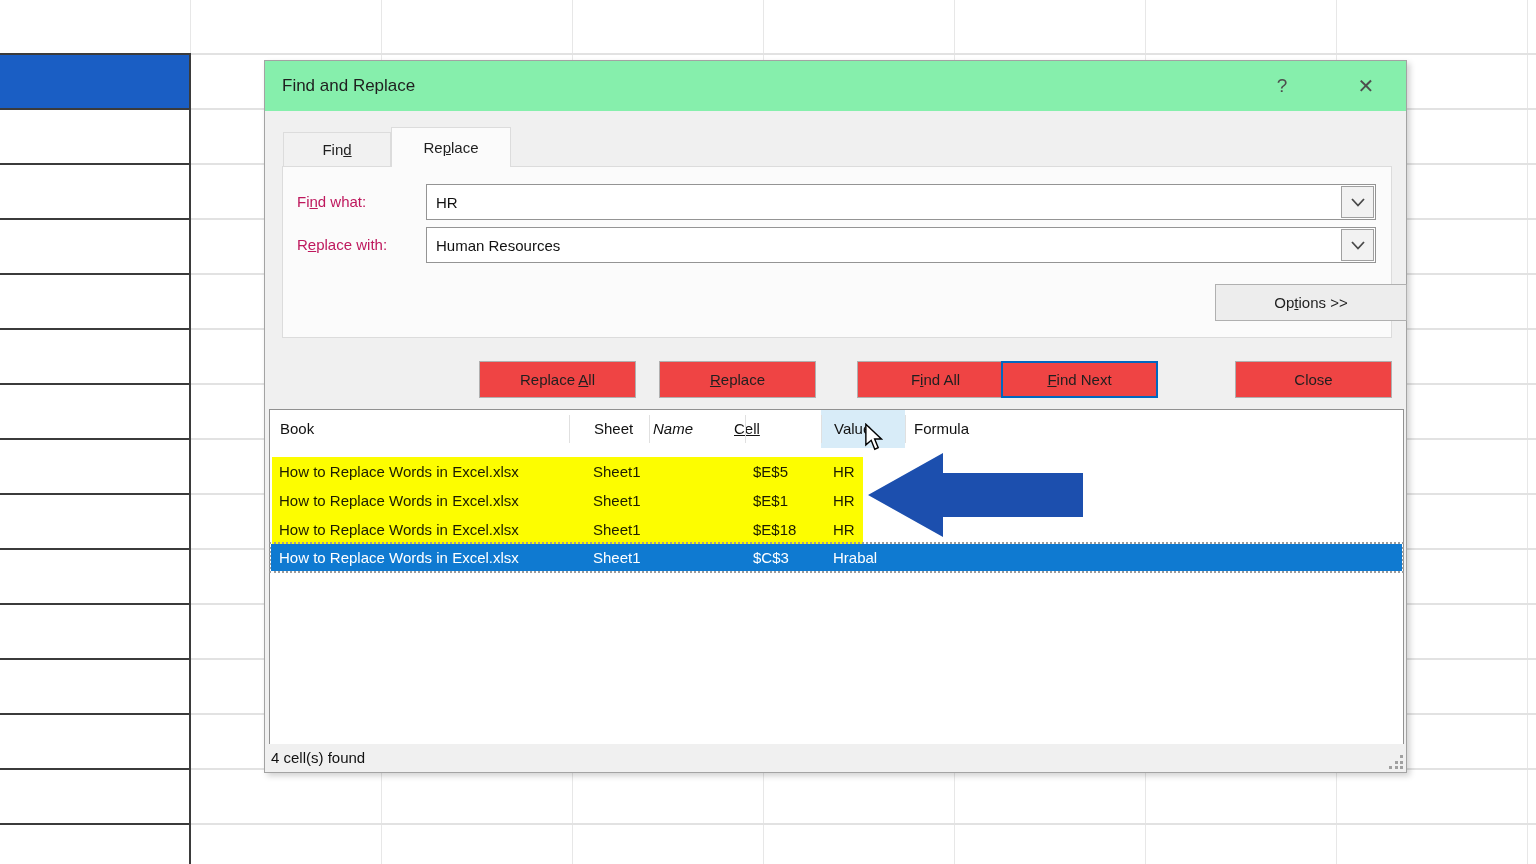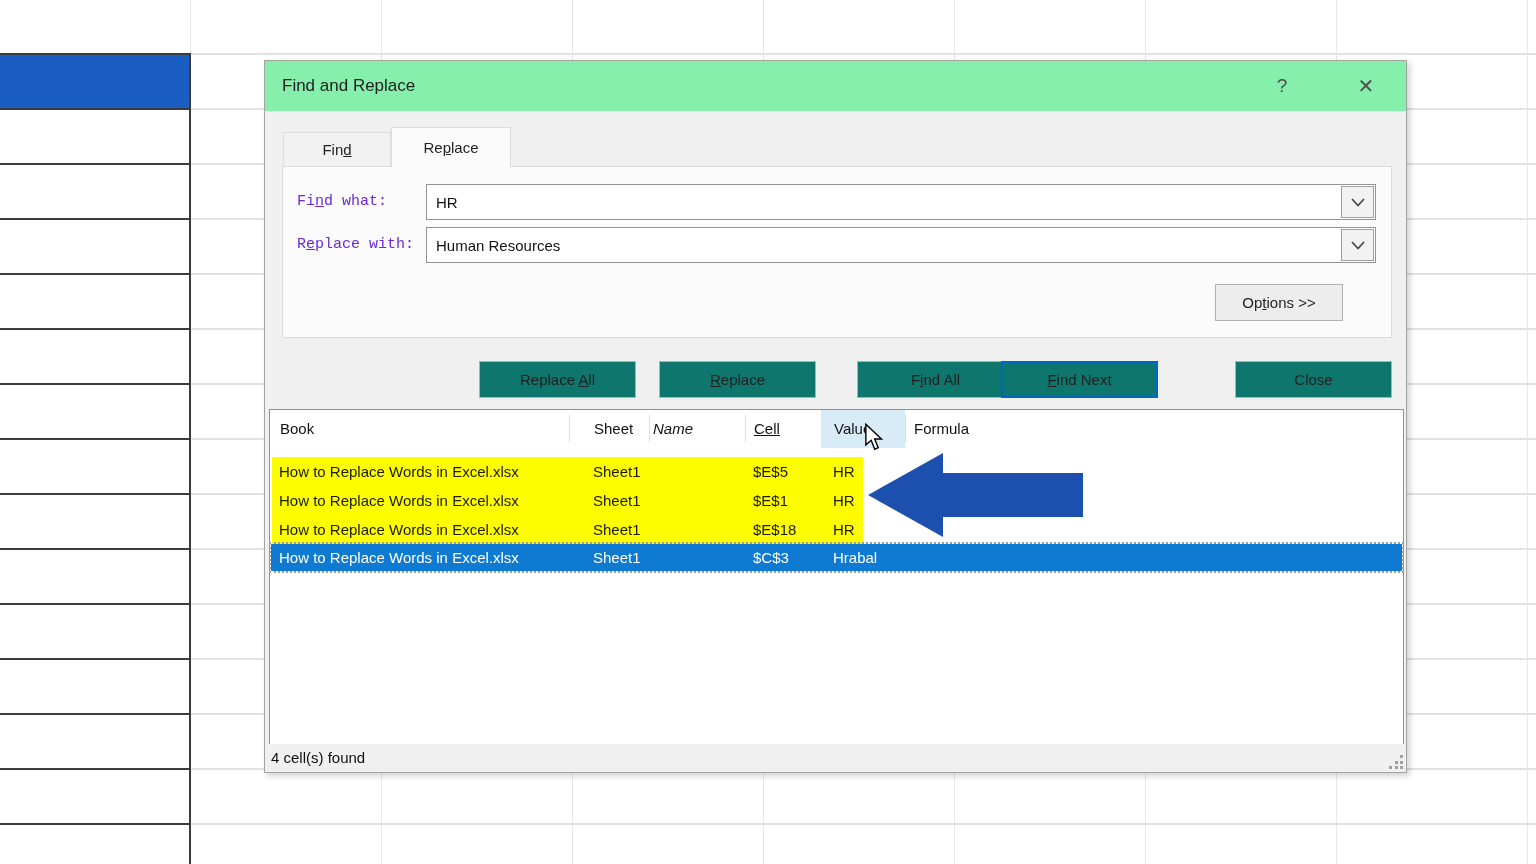--- a/index.html
+++ b/index.html
@@ -49,43 +49,43 @@
   .tab-replace {
     left:126px; top:66px; width:120px; height:40px; line-height:40px;
     background:#fbfbfb; border:1px solid #dcdcdc; border-bottom:none; z-index:3;
   }
   .tab-panel {
     position:absolute; left:17px; top:105px; width:1110px; height:172px;
     background:#fbfbfb; border:1px solid #dcdcdc; z-index:2;
   }
   .u { text-decoration:underline; }
 
-  .field-label { position:absolute; left:32px; height:36px; line-height:36px; color:#6d28d9; z-index:4;font-family:Liberation Mono, monospace; }
+  .field-label { position:absolute; left:32px; height:36px; line-height:36px; color:#be185d; z-index:4; }
   .lbl-find { top:123px; }
   .lbl-replace { top:166px; }
 
   .combo { position:absolute; left:161px; width:950px; height:36px; background:#ffffff; border:1px solid #949494; z-index:4; }
   .combo-find { top:123px; }
   .combo-replace { top:166px; }
   .combo input {
     position:absolute; left:0; top:0; width:calc(100% - 36px); height:100%;
     border:none; outline:none; background:transparent; padding:0 0 0 9px;
     font-family:inherit; font-size:15px; color:#111;
   }
   .combo .drop {
     position:absolute; right:1px; top:1px; width:33px; height:32px;
     background:#f2f2f2; border:1px solid #a0a0a0;
     display:flex; align-items:center; justify-content:center;
   }
 
   .btn {
-    position:absolute; height:37px; background:#0f766e; border:1px solid #b0b0b0;
+    position:absolute; height:37px; background:#ef4444; border:1px solid #b0b0b0;
     text-align:center; line-height:35px; color:#1f1f1f; font-size:15px; cursor:default;
   }
-  .btn-options { left:950px; top:223px; width:128px; z-index:5; background:#ededed; }
+  .btn-options { left:950px; top:223px; width:192px; z-index:5; background:#ededed; }
   .btn-replace-all { left:214px; top:300px; width:157px; }
   .btn-replace     { left:394px; top:300px; width:157px; }
   .btn-find-all    { left:592px; top:300px; width:157px; }
   .btn-find-next   { left:736px; top:300px; width:157px; border:2px solid var(--accent); line-height:33px; }
   .btn-close       { left:970px; top:300px; width:157px; }
 
   
   .results {
     position:absolute; left:4px; top:348px; width:1135px; height:337px;
     background:#ffffff; border:1px solid #919191;
@@ -174,21 +174,21 @@
   <div class="btn btn-replace"><span></span><span class="u">R</span><span>eplace</span></div>
   <div class="btn btn-find-all"><span>F</span><span class="u">i</span><span>nd All</span></div>
   <div class="btn btn-find-next"><span></span><span class="u">F</span><span>ind Next</span></div>
   <div class="btn btn-close"><span>Close</span><span class="u"></span><span></span></div>
 
   <div class="results">
     <div class="rheader" id="results-header">
         <div class="hcell" style="left: 10px;">Book</div>
         <div class="hcell" style="left: 324px;">Sheet</div>
         <div class="hcell" style="left: 383px; font-style: italic;">Name</div>
-        <div class="hcell" style="left: 484px; text-decoration: underline;">Cell</div>
+        <div class="hcell" style="left: 464px; text-decoration: underline;">Cell</div>
         <div class="hcell hovered" style="left: 551px; width: 84px; padding-left: 13px;">Value</div>
         <div class="hcell" style="left: 644px;">Formula</div>
         <div class="hsep" style="left: 299px;"></div>
         <div class="hsep" style="left: 379px;"></div>
         <div class="hsep" style="left: 475px;"></div>
         <div class="hsep" style="left: 551px;"></div>
         <div class="hsep" style="left: 635px;"></div>
       </div>
     <div class="rows" id="results-rows">
         <div class="rrow yellow" style="top: 0px;">

